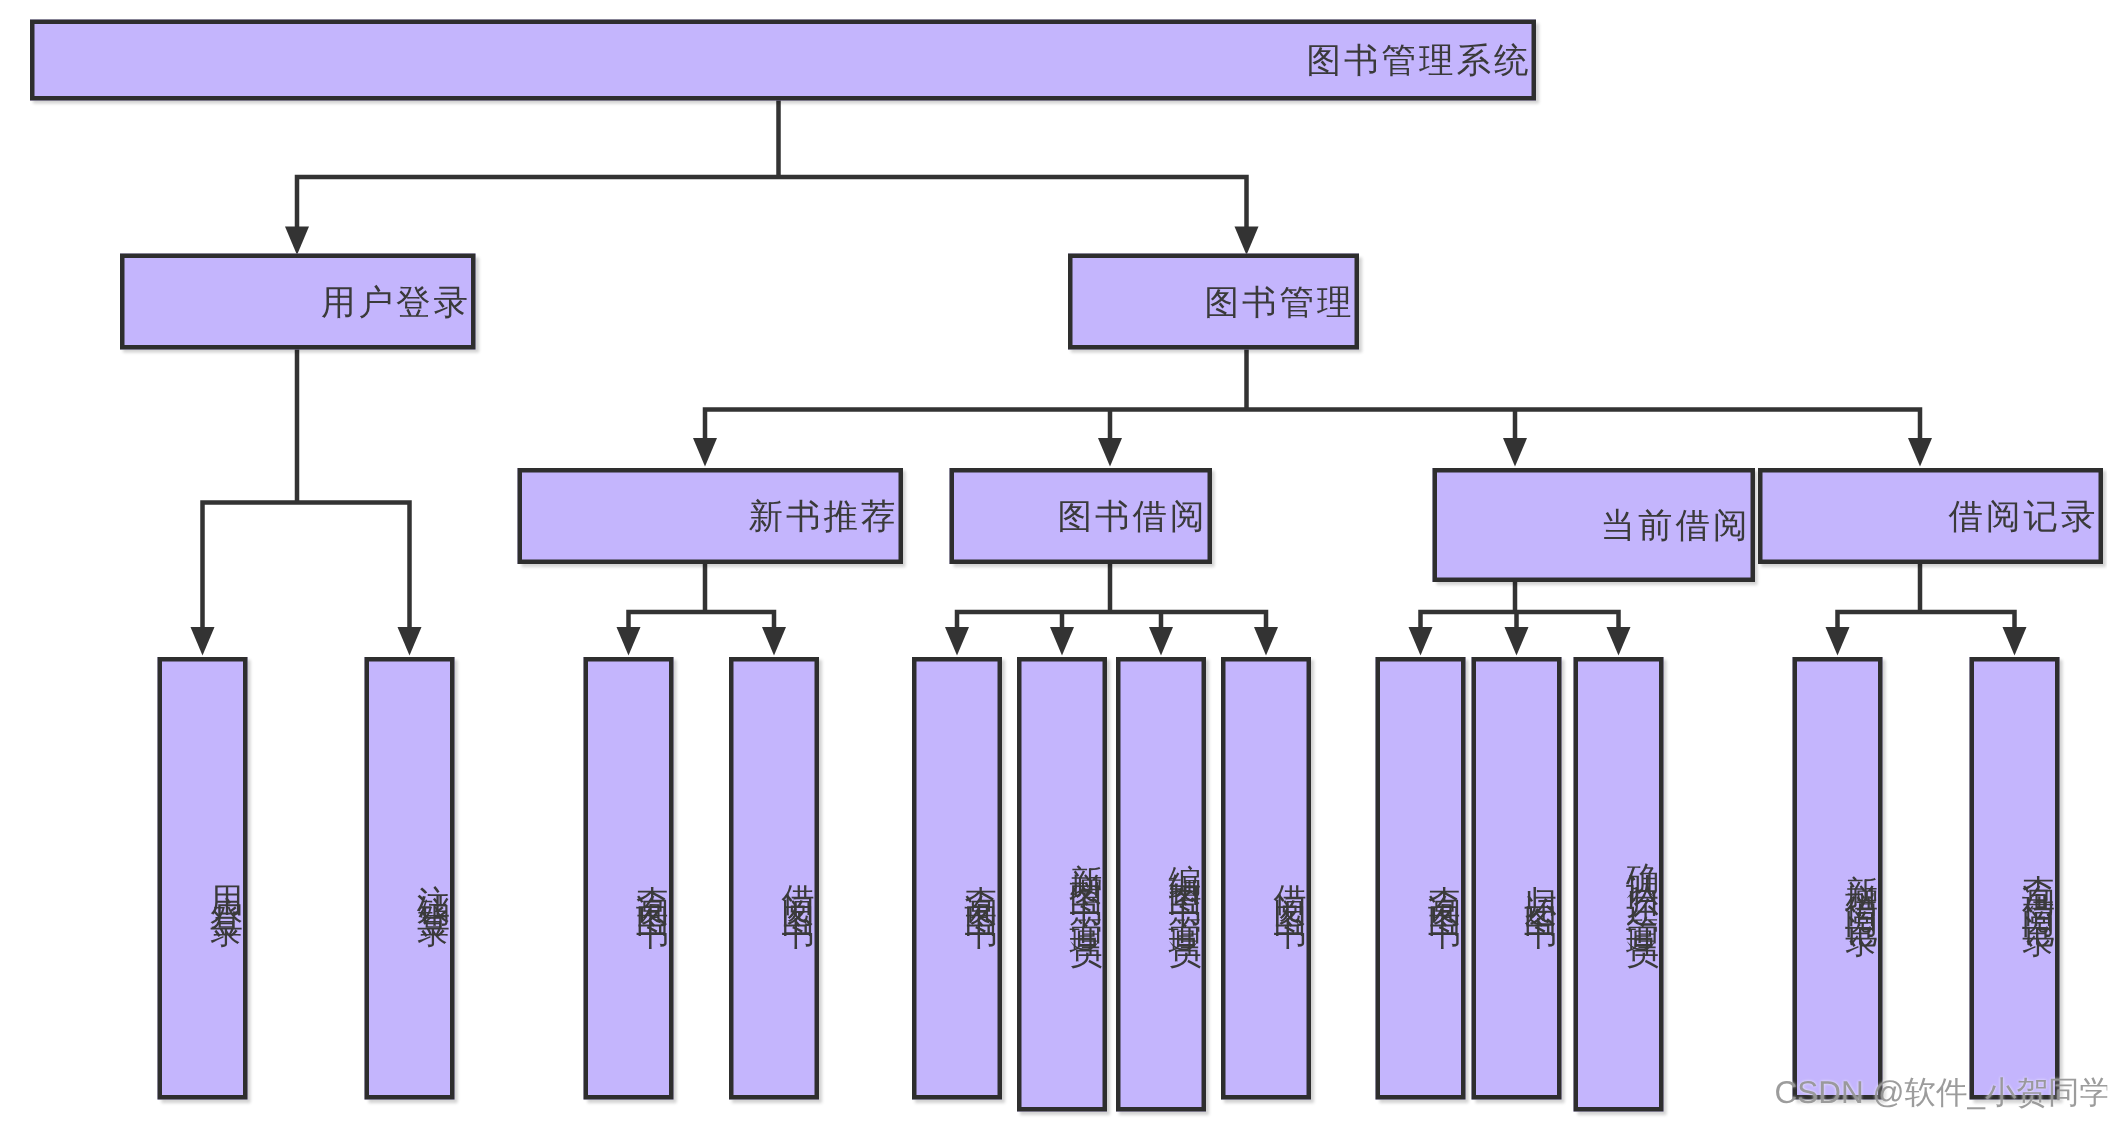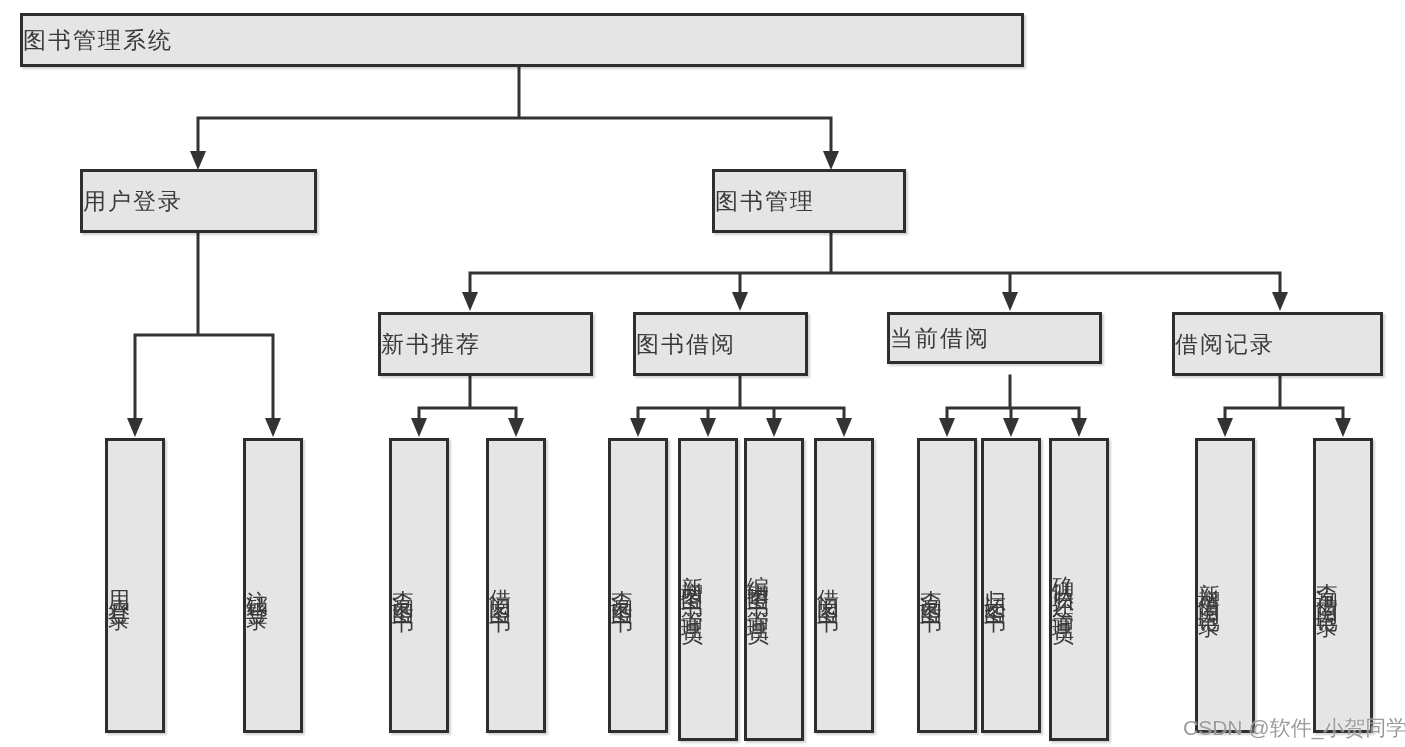--- a/index.html
+++ b/index.html
@@ -19,26 +19,26 @@
     position: absolute;
     left: 0;
     top: 0;
     width: 1405px;
     height: 747px;
     z-index: 1;
   }
   .box {
     position: absolute;
     box-sizing: border-box;
-    background: #e5e5e5;
+    background: #c4b5fd;
     border: 3px solid #2e2e2e;
     box-shadow: 2px 2px 2px rgba(0,0,0,0.18);
     display: flex;
     align-items: center;
-    justify-content: flex-start;
+    justify-content: flex-end;
     z-index: 2;
   }
   .box .hlabel {
     font-size: 23px;
     letter-spacing: 2px;
     color: #3a3a3a;
     white-space: nowrap;
   }
   .box .vlabel {
     writing-mode: vertical-rl;
@@ -126,30 +126,30 @@
     <span class="hlabel">图书管理系统</span>
   </div>
 
   <div class="box" style="left:80px; top:169px; width:237px; height:64px">
     <span class="hlabel">用户登录</span>
   </div>
   <div class="box" style="left:712px; top:169px; width:194px; height:64px">
     <span class="hlabel">图书管理</span>
   </div>
 
-  <div class="box" style="left:378px; top:312px; width:215px; height:64px">
+  <div class="box" style="left:345px; top:312px; width:257px; height:64px">
     <span class="hlabel">新书推荐</span>
   </div>
   <div class="box" style="left:633px; top:312px; width:175px; height:64px">
     <span class="hlabel">图书借阅</span>
   </div>
-  <div class="box" style="left:887px; top:312px; width:215px; height:52px">
+  <div class="box" style="left:955px; top:312px; width:215px; height:76px">
     <span class="hlabel">当前借阅</span>
   </div>
-  <div class="box" style="left:1172px; top:312px; width:211px; height:64px">
+  <div class="box" style="left:1172px; top:312px; width:230px; height:64px">
     <span class="hlabel">借阅记录</span>
   </div>
 
   <div class="box" style="left:105px; top:438px; width:60px; height:295px">
     <span class="vlabel">用户登录</span>
   </div>
   <div class="box" style="left:243px; top:438px; width:60px; height:295px">
     <span class="vlabel">注销登录</span>
   </div>
 

